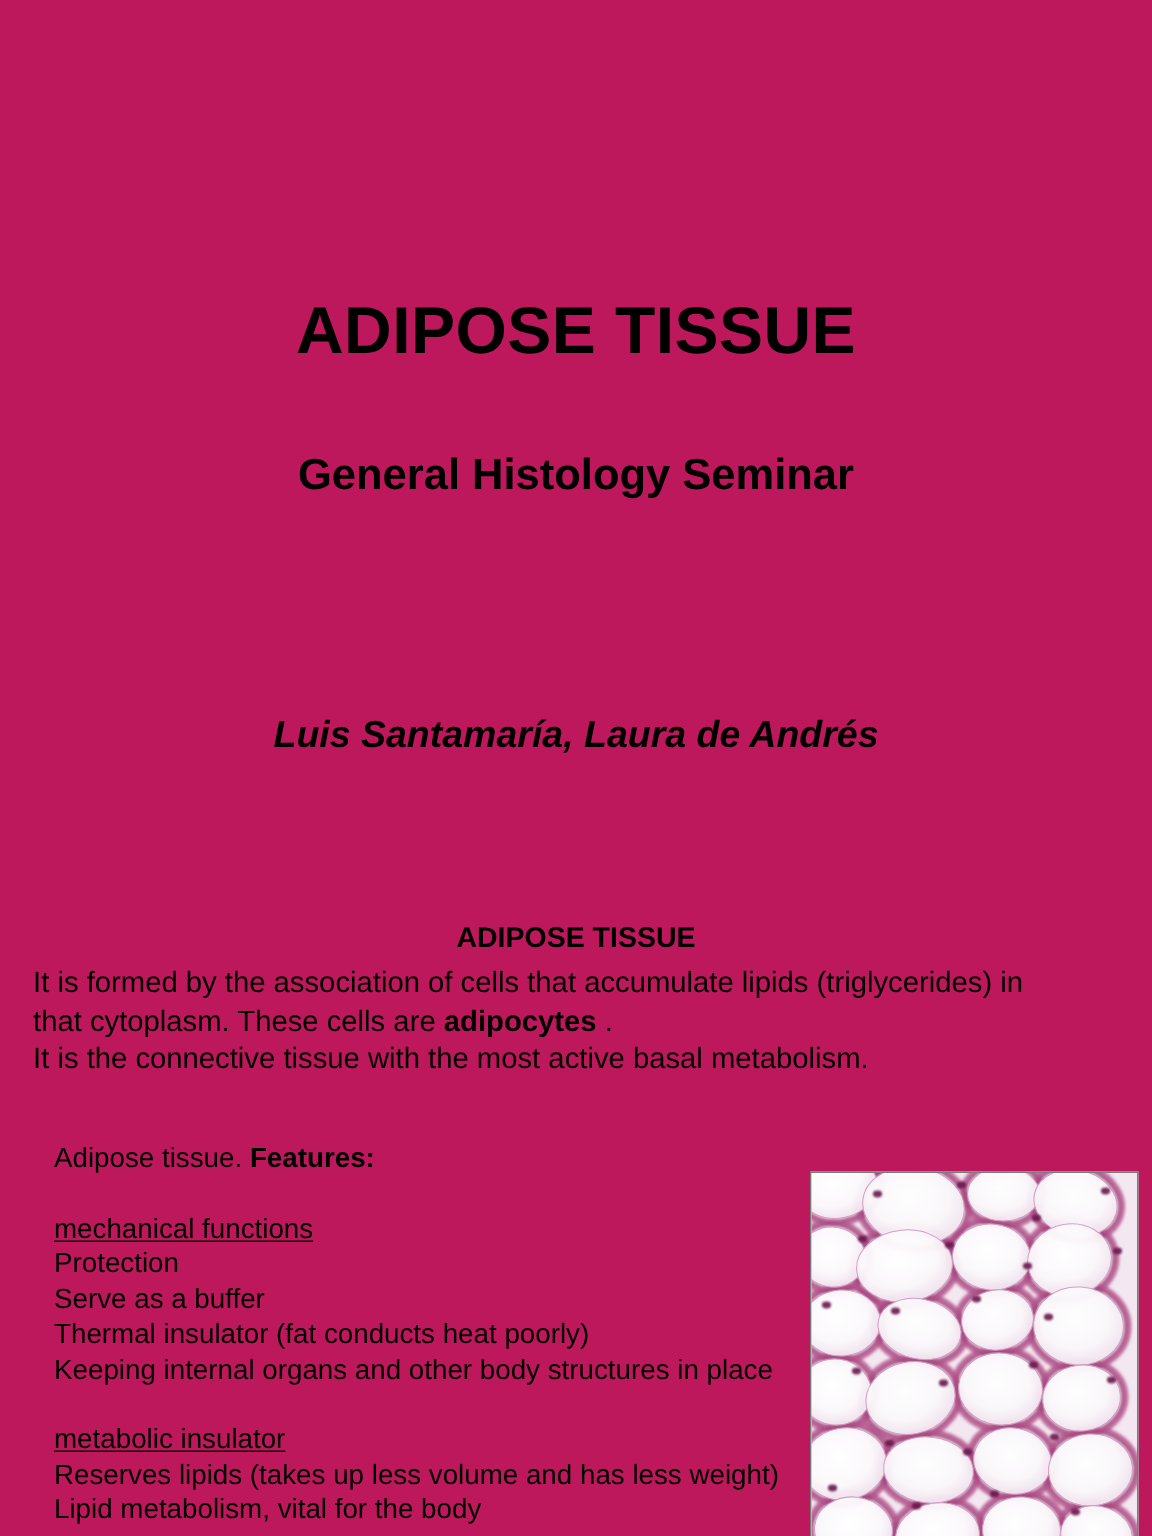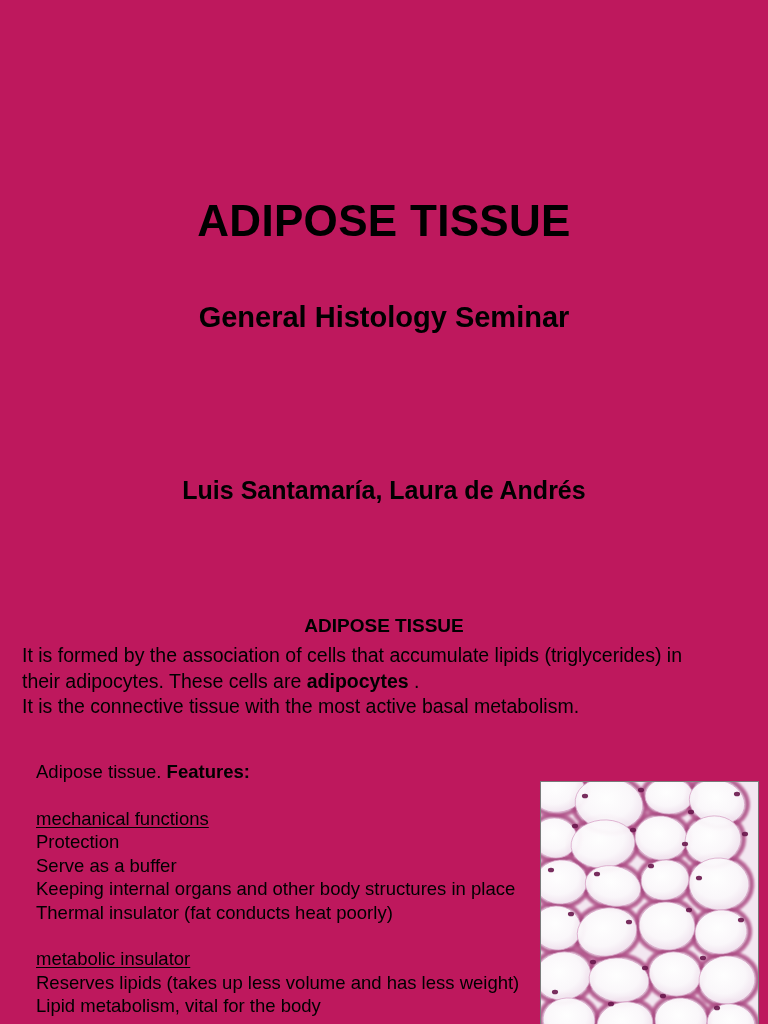--- a/index.html
+++ b/index.html
@@ -46,20 +46,21 @@
     line-height: 1.0;
   }
   .deck-authors {
     position: absolute;
     top: 478px;
     left: 0;
     width: 768px;
     text-align: center;
     font-size: 25px;
     font-weight: bold;
+    font-style: italic;
     line-height: 1.0;
   }
 
   
   .section-heading {
     position: absolute;
     top: 616px;
     left: 0;
     width: 768px;
     text-align: center;
@@ -131,34 +132,34 @@
   <div class="deck-title">ADIPOSE TISSUE</div>
 
   <div class="deck-subtitle">General Histology Seminar</div>
 
   <div class="deck-authors">Luis Santamaría, Laura de Andrés</div>
 
   <div class="section-heading">ADIPOSE TISSUE</div>
 
   <div class="intro">
     <span>It is formed by the association of cells that accumulate lipids (triglycerides) in</span>
-    <span>their adipocytes. These cells are </span><b>adipocytes</b><span> .</span><br>
+    <span>that cytoplasm. These cells are </span><b>adipocytes</b><span> .</span><br>
     <span>It is the connective tissue with the most active basal metabolism.</span>
   </div>
 
   <div class="features">
     <p class="lead"><span>Adipose tissue. </span><b>Features:</b></p>
 
     <div class="group">
       <div><span class="group-title">mechanical functions</span></div>
       <ul class="group-list">
         <li>Protection</li>
         <li>Serve as a buffer</li>
+        <li>Thermal insulator (fat conducts heat poorly)</li>
         <li>Keeping internal organs and other body structures in place</li>
-        <li>Thermal insulator (fat conducts heat poorly)</li>
       </ul>
     </div>
 
     <div class="group">
       <div><span class="group-title">metabolic insulator</span></div>
       <ul class="group-list">
         <li>Reserves lipids (takes up less volume and has less weight)</li>
         <li>Lipid metabolism, vital for the body</li>
       </ul>
     </div>

